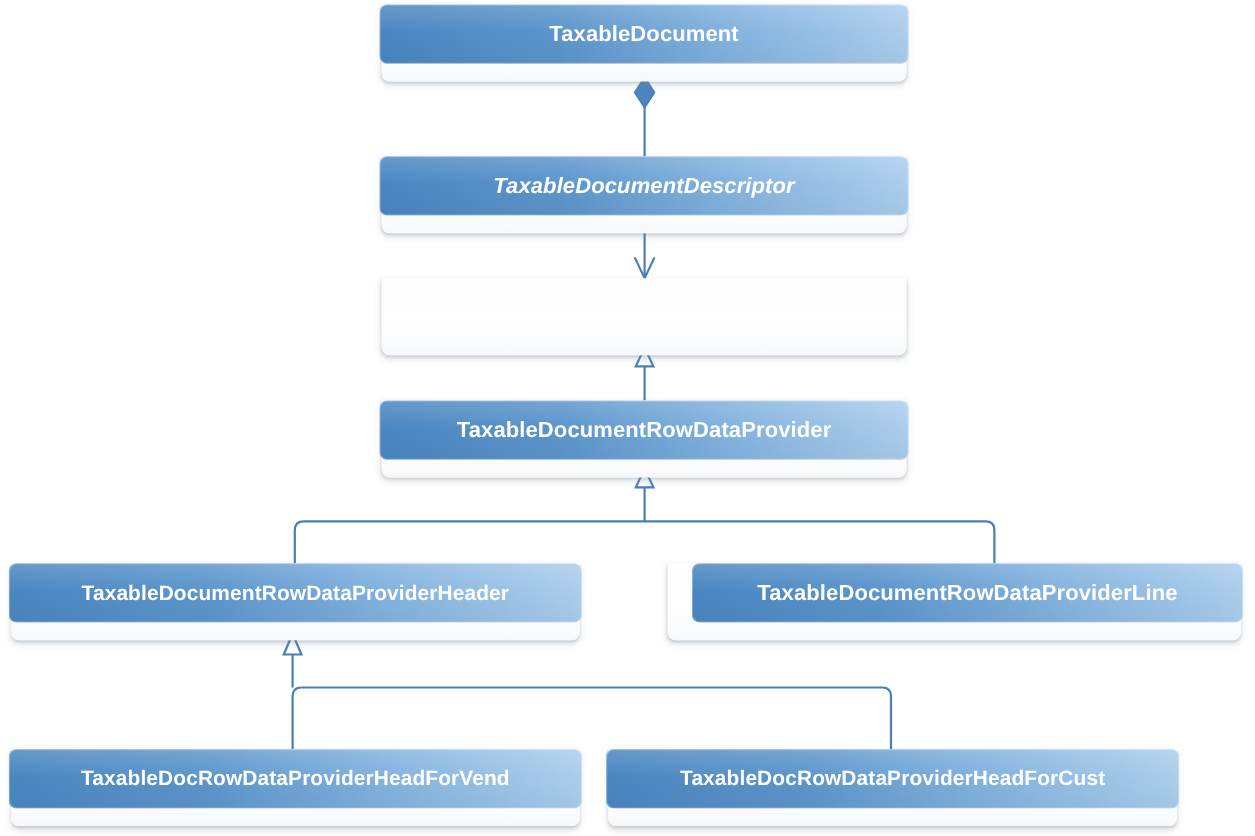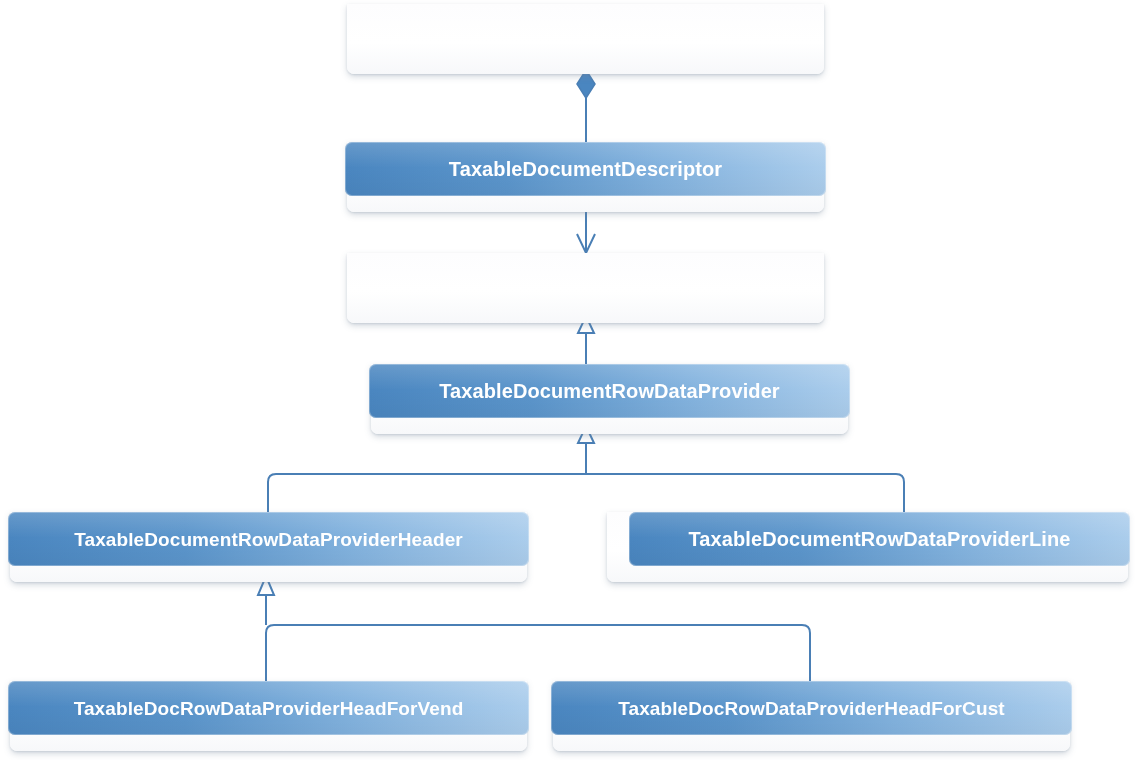--- a/index.html
+++ b/index.html
@@ -102,31 +102,34 @@
     <g>
       <line x1="266" y1="625" x2="266" y2="595" stroke="#4a7fb5" stroke-width="2"></line>
       <polygon points="266,576 274,595 258,595" fill="#ffffff" stroke="#4a7fb5" stroke-width="2"></polygon>
       <path d="M 266,681 L 266,633 Q 266,625 274,625 L 802,625 Q 810,625 810,633 L 810,681" fill="none" stroke="#4a7fb5" stroke-width="2"></path>
     </g>
   </svg>
 
   <div id="class-layer">
       <div class="uml-class" style="left: 345px; top: 4px; width: 481px; height: 70px;">
         <div class="uml-body"></div>
+        <div class="uml-header" style="height: 54px;">
+          <div class="uml-title">TaxableDocument</div>
+        </div>
       </div>
       <div class="uml-class" style="left: 345px; top: 142px; width: 481px; height: 70px;">
         <div class="uml-body"></div>
-        <div class="uml-header" style="height: 54px;">
+        <div class="uml-header" style="height: 54px; font-style: italic;">
           <div class="uml-title">TaxableDocumentDescriptor</div>
         </div>
       </div>
       <div class="uml-class" style="left: 345px; top: 253px; width: 481px; height: 70px;">
         <div class="uml-body"></div>
       </div>
-      <div class="uml-class" style="left: 345px; top: 364px; width: 481px; height: 70px; margin-left: 24px;">
+      <div class="uml-class" style="left: 345px; top: 364px; width: 481px; height: 70px;">
         <div class="uml-body"></div>
         <div class="uml-header" style="height: 54px;">
           <div class="uml-title">TaxableDocumentRowDataProvider</div>
         </div>
       </div>
       <div class="uml-class" style="left: 8px; top: 512px; width: 521px; height: 70px;">
         <div class="uml-body"></div>
         <div class="uml-header" style="height: 54px;">
           <div class="uml-title small">TaxableDocumentRowDataProviderHeader</div>
         </div>

